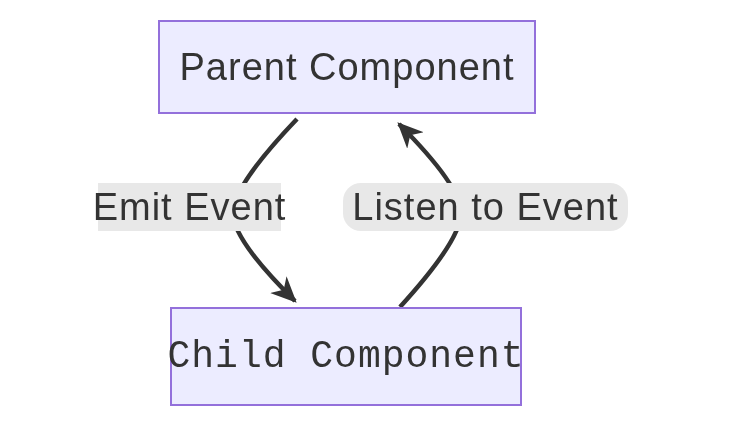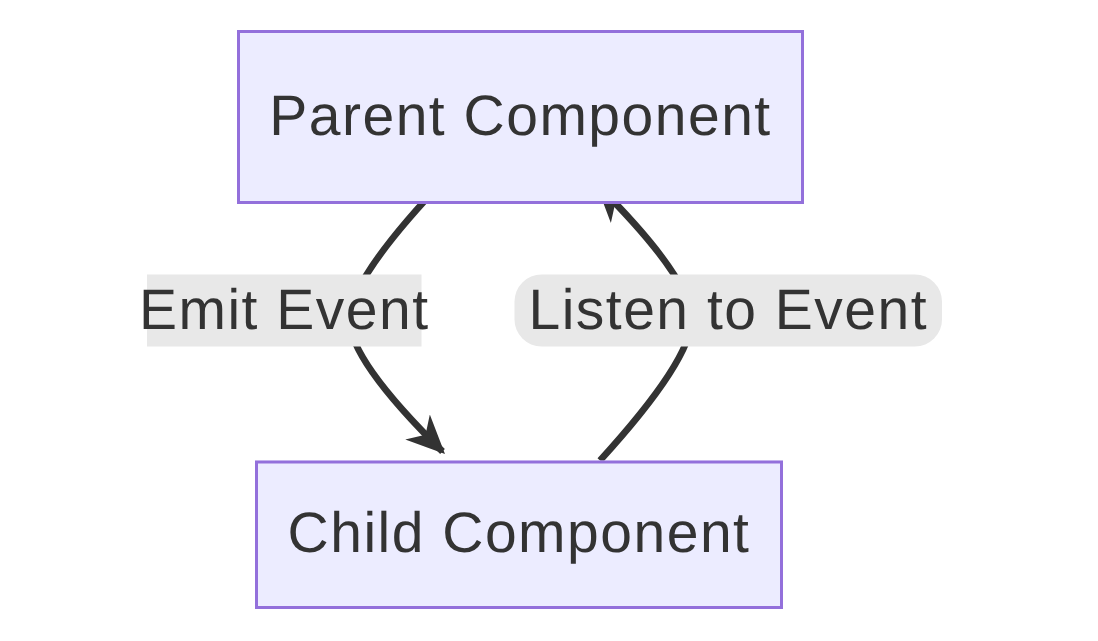--- a/index.html
+++ b/index.html
@@ -41,22 +41,22 @@
     display: flex;
     align-items: center;
     justify-content: center;
   }
   .node-label, .edge-label-text {
     font-size: 38px;
     letter-spacing: 1px;
     color: var(--text-color);
     white-space: nowrap;
   }
-  .node-parent { left: 158px; top: 20px;  width: 378px; height: 116px; }
-  .node-child  { left: 170px; top: 307px; width: 352px; height: 99px; }
+  .node-parent { left: 158px; top: 20px;  width: 378px; height: 94px; }
+  .node-child  { left: 170px; top: 307px; width: 352px; height: 99px; font-family: Liberation Mono, monospace; }
   .edge-label {
     position: absolute;
     z-index: 2;
     background: var(--label-bg);
     display: flex;
     align-items: center;
     justify-content: center;
   }
   .edge-label-emit   { left: 98px;  top: 183px; width: 183px; height: 48px; }
   .edge-label-listen { left: 343px; top: 183px; width: 285px; height: 48px; border-radius: 18px; }

